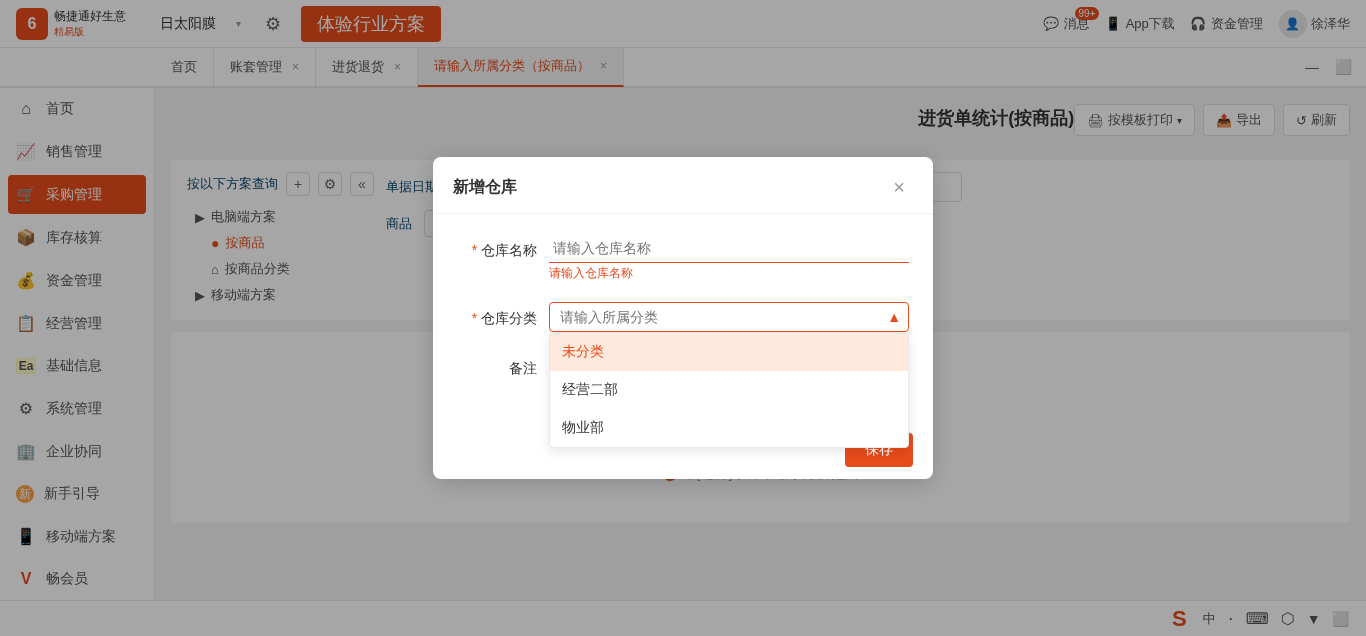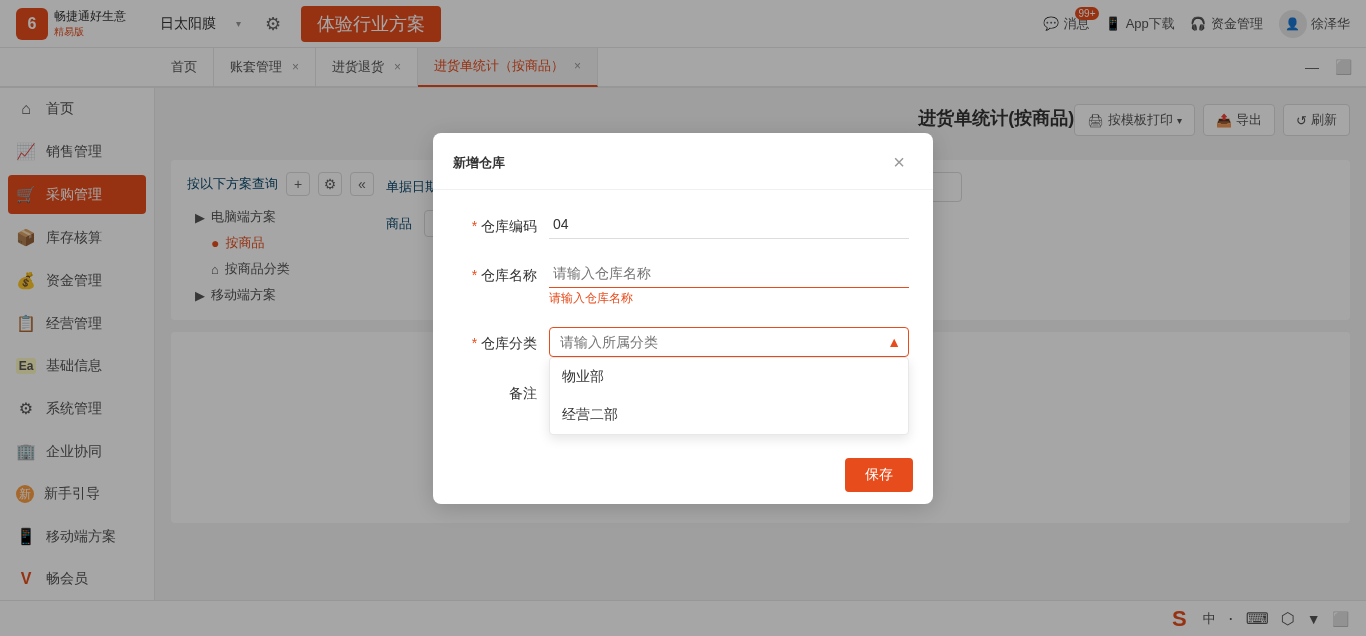--- a/index.html
+++ b/index.html
@@ -225,21 +225,21 @@
       max-width: 90vw;
       box-shadow: 0 4px 24px rgba(0,0,0,0.18);
       overflow: visible;
       position: relative;
     }
     .dialog-header {
       padding: 16px 20px 12px;
       border-bottom: 1px solid #f0f0f0;
       display: flex; align-items: center; justify-content: space-between;
     }
-    .dialog-title { font-size: 13px; font-weight: bold; color: #333; }
+    .dialog-title { font-size: 16px; font-weight: bold; color: #333; }
     .dialog-close {
       font-size: 20px; color: #999; cursor: pointer;
       width: 28px; height: 28px;
       display: flex; align-items: center; justify-content: center;
       border-radius: 4px;
     }
     .dialog-body { padding: 20px 24px; }
     .form-row {
       display: flex; align-items: flex-start;
       margin-bottom: 20px; gap: 12px; position: relative;
@@ -376,21 +376,21 @@
   </div>
   <div class="tab">
     <span>账套管理</span>
     <span class="tab-close">×</span>
   </div>
   <div class="tab">
     <span>进货退货</span>
     <span class="tab-close">×</span>
   </div>
   <div class="tab active">
-    <span>进货单统计（按商品）</span>
+    <span>请输入所属分类（按商品）</span>
     <span class="tab-close">×</span>
   </div>
   <div class="tab-end-controls">
     <div class="tab-ctrl-btn">—</div>
     <div class="tab-ctrl-btn">⬜</div>
   </div>
 </div>
 
 <div class="main-layout">
 
@@ -548,44 +548,39 @@
 </div>
 
 <div class="overlay">
   <div class="dialog">
     <div class="dialog-header">
       <span class="dialog-title">新增仓库</span>
       <div class="dialog-close">×</div>
     </div>
     <div class="dialog-body">
 
-      <div class="form-row">
-        <label class="form-label required">仓库编码</label>
-        <div class="form-input-wrap">
-          <input type="text" class="form-input" value="04" style="">
-        </div>
-      </div>
 
       <div class="form-row">
         <label class="form-label required">仓库名称</label>
         <div class="form-input-wrap">
           <input type="text" class="form-input error" placeholder="请输入仓库名称" style="border-bottom-color: rgb(231, 76, 28);">
           <div class="error-msg">请输入仓库名称</div>
         </div>
       </div>
 
       <div class="form-row" style="position:relative;">
         <label class="form-label required">仓库分类</label>
         <div class="form-select-wrap">
           <input type="text" class="form-select-input" placeholder="请输入所属分类" style="border: 1px solid rgb(231, 76, 28); border-radius: 4px;">
           <span class="form-select-arrow" style="color:#e74c1c;">▲</span>
           
           <div class="dropdown-list">
+            <div class="dropdown-item selected">未分类</div>
+            <div class="dropdown-item">经营二部</div>
             <div class="dropdown-item">物业部</div>
-            <div class="dropdown-item">经营二部</div>
           </div>
         </div>
       </div>
 
       <div class="form-row">
         <label class="form-label">备注</label>
         <div class="form-input-wrap">
           <input type="text" class="form-input" style="">
         </div>
       </div>

